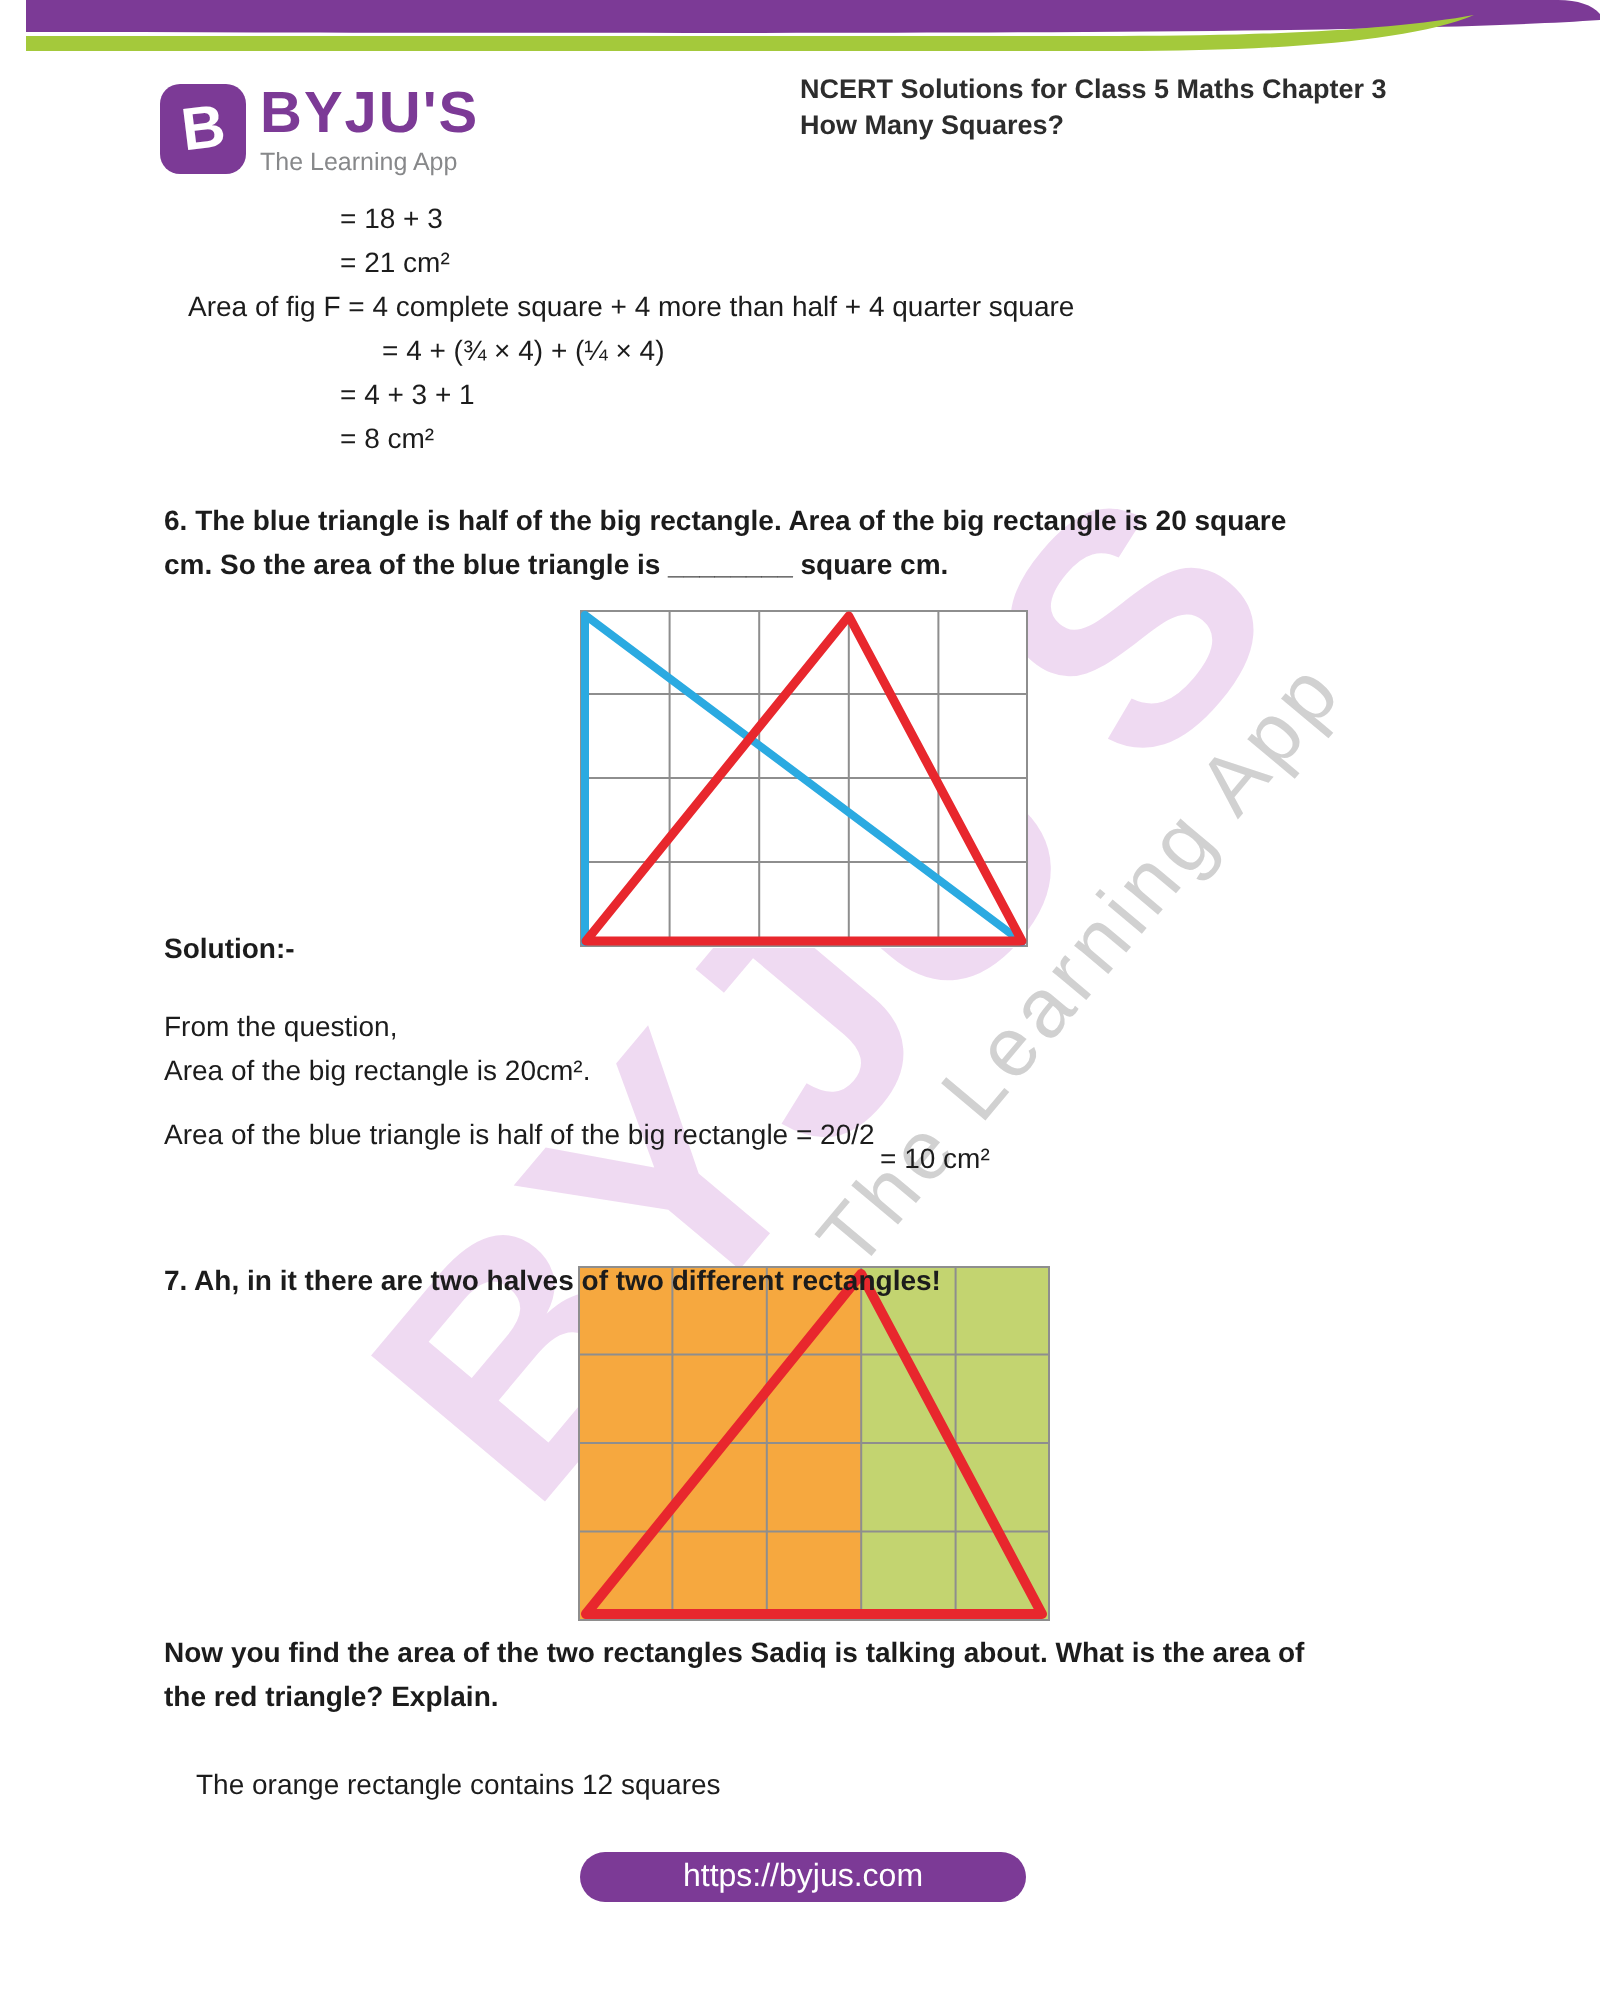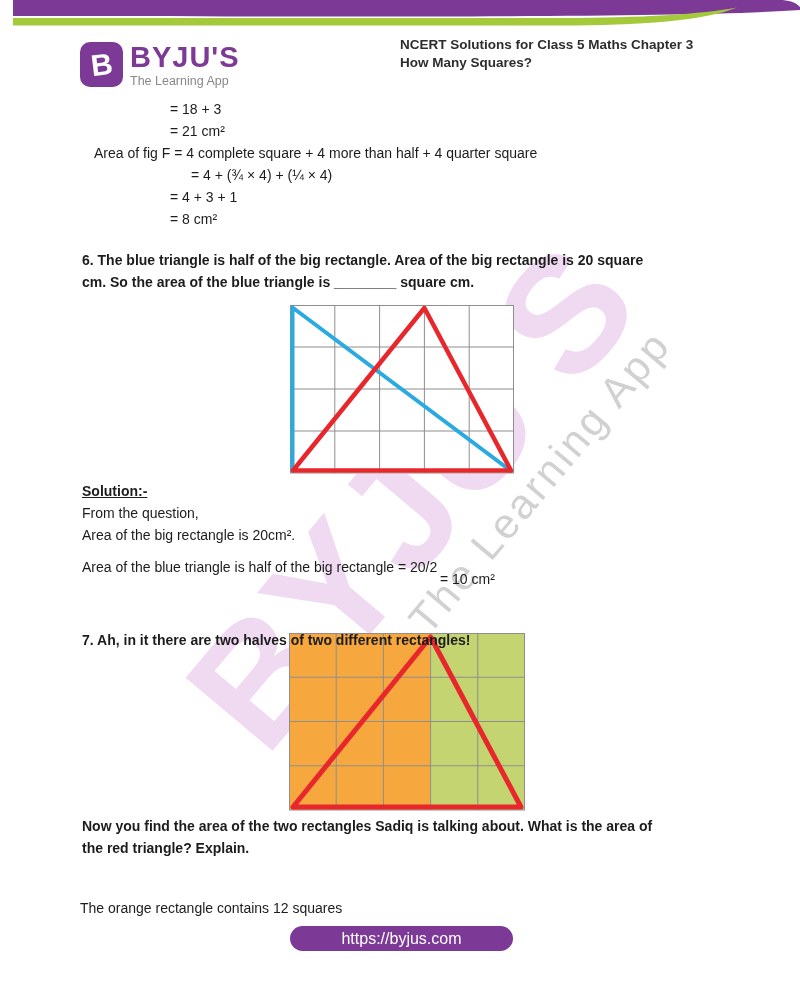--- a/index.html
+++ b/index.html
@@ -96,39 +96,39 @@
   <div class="figure" style="left:290px; top:305px;">
     <svg width="224" height="169" viewBox="0 0 224 169">
       <rect class="fig-bg" x="0" y="0" width="224" height="169"></rect>
       <path class="grid-line" d="M44.8,0 V168 M89.6,0 V168 M134.4,0 V168 M179.2,0 V168 M0,42 H224 M0,84 H224 M0,126 H224"></path>
       <rect class="grid-line" x="0.5" y="0.5" width="223" height="167.5"></rect>
       <path class="blue-stroke" d="M2.5,2.5 L2.5,166 M2.5,2.5 L221,166"></path>
       <path class="red-stroke" d="M134.4,3 L3,165.5 L221,165.5 Z"></path>
     </svg>
   </div>
 
-  <div class="line bold" style="left:82px; top:483px;text-decoration:underline;">Solution:-</div>
+  <div class="line bold" style="left:82px; top:466px;">Solution:-</div>
   <div class="line" style="left:82px;  top:505px;">From the question,</div>
   <div class="line" style="left:82px;  top:527px;">Area of the big rectangle is 20cm².</div>
   <div class="line" style="left:82px;  top:549px;margin-top:10px;">Area of the blue triangle is half of the big rectangle = 20/2</div>
   <div class="line" style="left:440px; top:571px;">= 10 cm²</div>
 
   <div class="line bold" style="left:82px; top:632px;">7. Ah, in it there are two halves of two different rectangles!</div>
 
   <div class="figure" style="left:289px; top:633px;">
     <svg width="236" height="178" viewBox="0 0 236 178">
       <rect class="orange-fill" x="0" y="0" width="141.6" height="177"></rect>
       <rect class="greencell-fill" x="141.6" y="0" width="94.4" height="177"></rect>
       <path class="grid-line" d="M47.2,0 V177 M94.4,0 V177 M141.6,0 V177 M188.8,0 V177 M0,44.25 H236 M0,88.5 H236 M0,132.75 H236"></path>
       <rect class="grid-line" x="0.5" y="0.5" width="235" height="176.5"></rect>
       <path class="red-stroke-thick" d="M141.6,4 L4,174 L232,174 Z"></path>
     </svg>
   </div>
 
   <div class="line bold" style="left:82px; top:818px;">Now you find the area of the two rectangles Sadiq is talking about. What is the area of</div>
   <div class="line bold" style="left:82px; top:840px;">the red triangle? Explain.</div>
-  <div class="line" style="left:80px; top:884px;margin-top:16px;">The orange rectangle contains 12 squares</div>
+  <div class="line" style="left:98px; top:884px;">The orange rectangle contains 12 squares</div>
 
   <div class="footer-pill">
     <span>https://byjus.com</span>
   </div>
 
 </div>
 
 </body></html>

